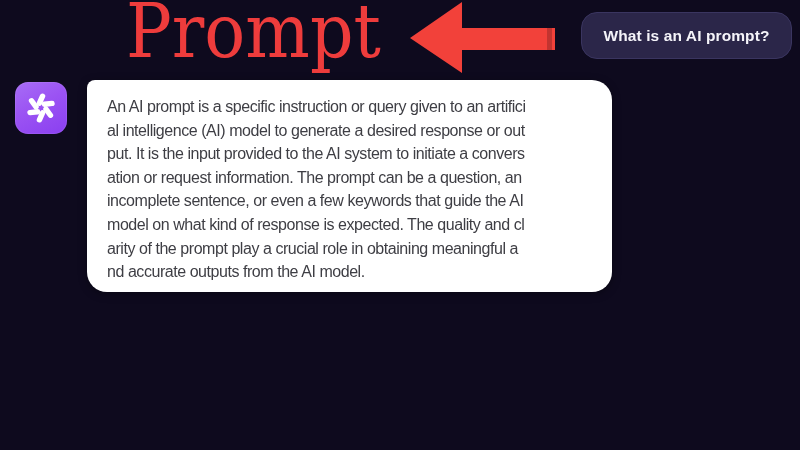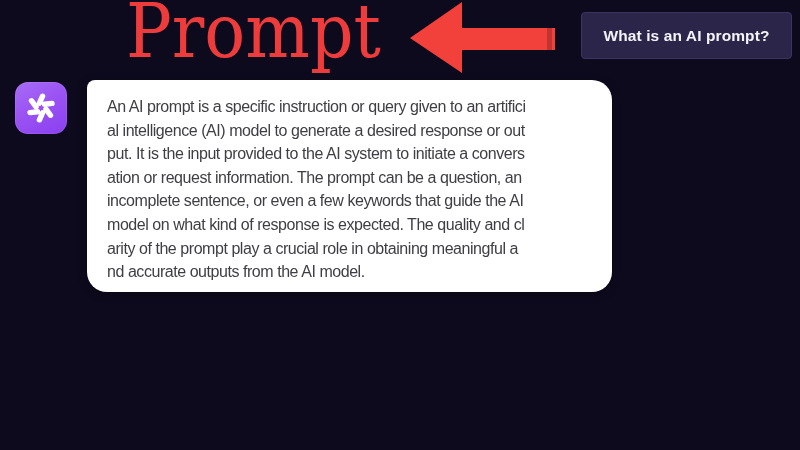--- a/index.html
+++ b/index.html
@@ -36,21 +36,21 @@
 
   
   .question-bubble {
     position: absolute;
     left: 581px;
     top: 12px;
     width: 211px;
     height: 47px;
     background: #2b2649;
     border: 1px solid #3a3560;
-    border-radius: 4px;
+    border-radius: 16px;
     display: flex;
     align-items: center;
     justify-content: center;
   }
   .question-bubble span {
     color: #f5f4fa;
     font-size: 15.5px;
     font-weight: 700;
     letter-spacing: 0.1px;
   }

